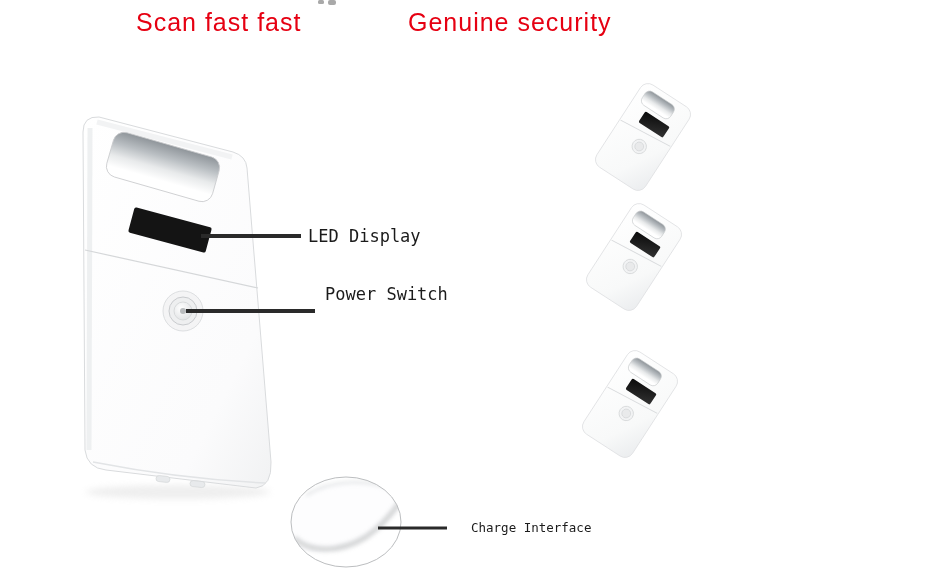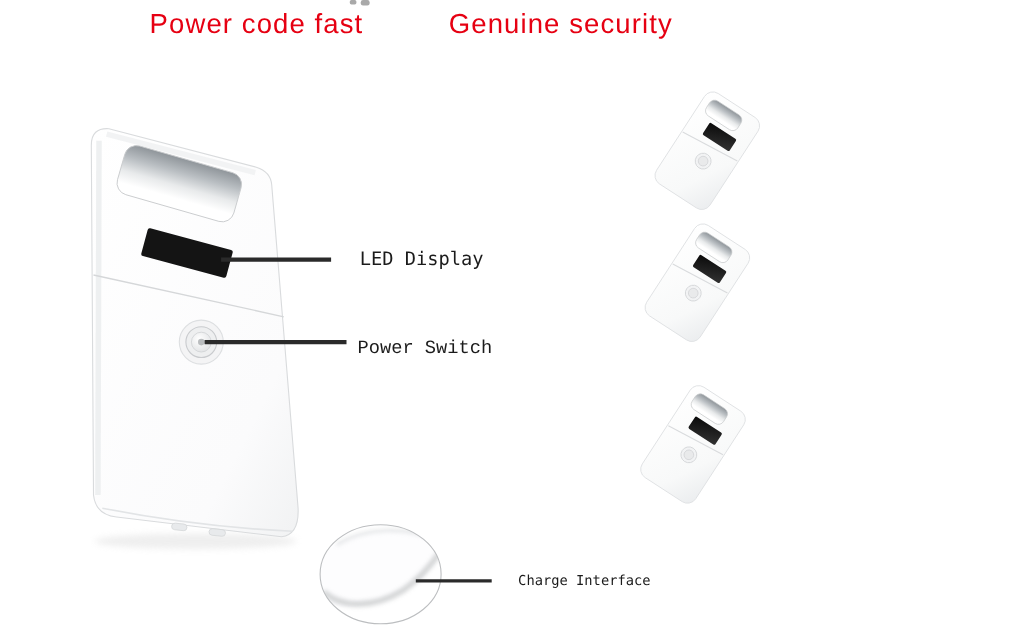--- a/index.html
+++ b/index.html
@@ -5,22 +5,22 @@
   html,body{margin:0;padding:0;}
   body{background:#ffffff;font-family:"Liberation Sans",sans-serif;}
   #stage{position:relative;width:932px;height:577px;background:#ffffff;overflow:hidden;}
   #scene{position:absolute;left:0;top:0;width:932px;height:577px;}
   .heading{position:absolute;color:#e60012;font-size:25px;font-weight:400;
            letter-spacing:1px;white-space:nowrap;line-height:28px;}
   .h-left{left:136px;top:8px;}
   .h-right{left:408px;top:8px;}
   .callout{position:absolute;color:#1b1b1b;font-family:"DejaVu Sans Mono",monospace;
            font-size:17px;line-height:20px;white-space:nowrap;}
-  .lbl-led{left:308px;top:226px;margin-left:19px;}
-  .lbl-power{left:325px;top:308px;font-family:Liberation Mono, monospace;}
+  .lbl-led{left:308px;top:226px;}
+  .lbl-power{left:325px;top:284px;}
   .lbl-charge{left:455px;top:520px;font-size:12.5px;line-height:15px;margin-left:16px;}
 </style>
 </head>
 <body>
 
 <div id="stage">
 
   <svg id="scene" viewBox="0 0 932 577" xmlns="http://www.w3.org/2000/svg">
     <defs>
       <linearGradient id="faceGrad" x1="0" y1="0" x2="1" y2="1">
@@ -126,19 +126,19 @@
         <path d="M 306 495 C 332 479 368 478 399 491" stroke="#cdd0d2" stroke-width="3" fill="none" opacity="0.5" filter="url(#soft2)"></path>
       </g>
       <ellipse cx="346" cy="522" rx="55" ry="45" fill="none" stroke="#bcbec0" stroke-width="1"></ellipse>
     </g>
 
     <line x1="201" y1="236" x2="301" y2="236" stroke="#2a2a2a" stroke-width="4"></line>
     <line x1="186" y1="311" x2="315" y2="311" stroke="#2a2a2a" stroke-width="4"></line>
     <line x1="378" y1="528" x2="447" y2="528" stroke="#2a2a2a" stroke-width="3"></line>
   </svg>
 
-  <div class="heading h-left">Power code fast</div>
+  <div class="heading h-left">Scan fast fast</div>
   <div class="heading h-right">Genuine security</div>
 
   <div class="callout lbl-led">LED Display</div>
   <div class="callout lbl-power">Power Switch</div>
   <div class="callout lbl-charge">Charge Interface</div>
 </div>
 
 </body></html>

